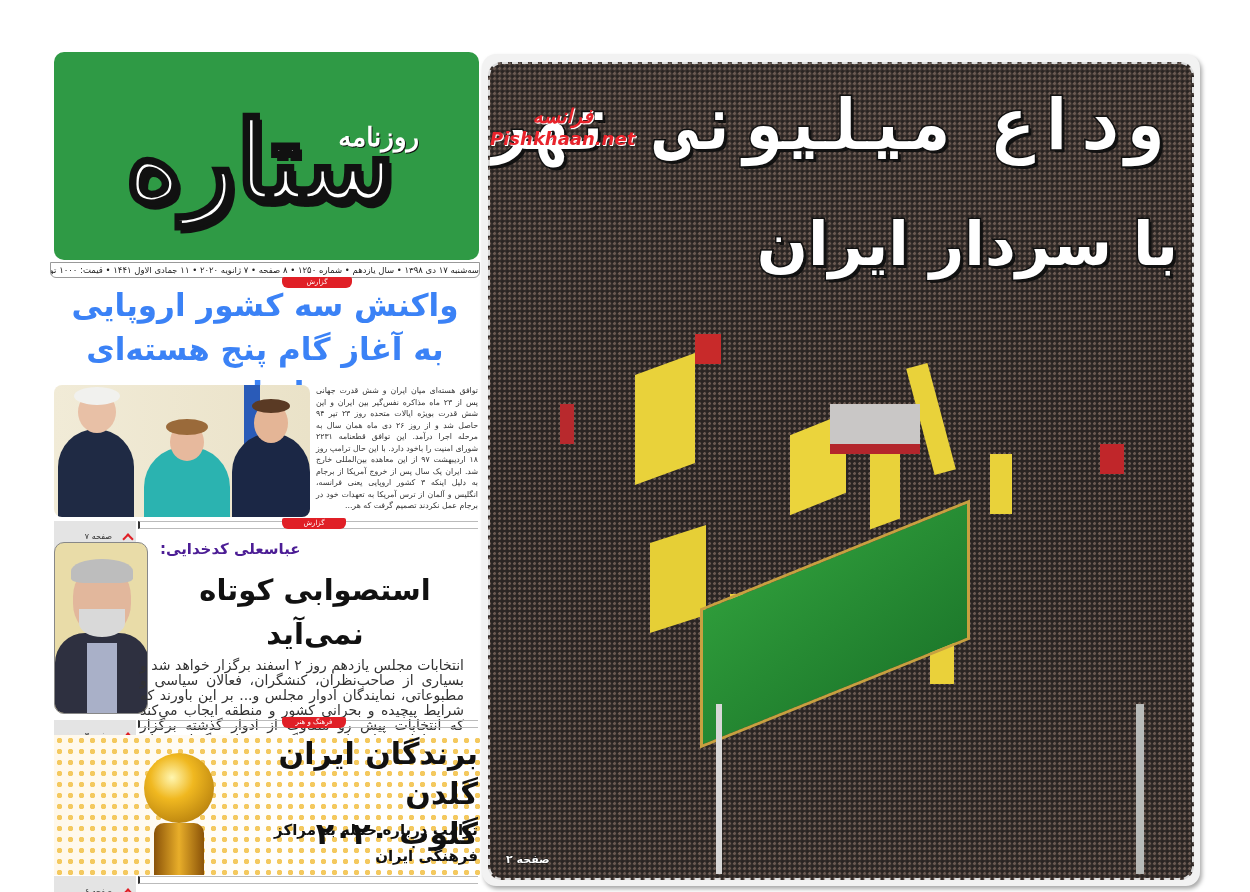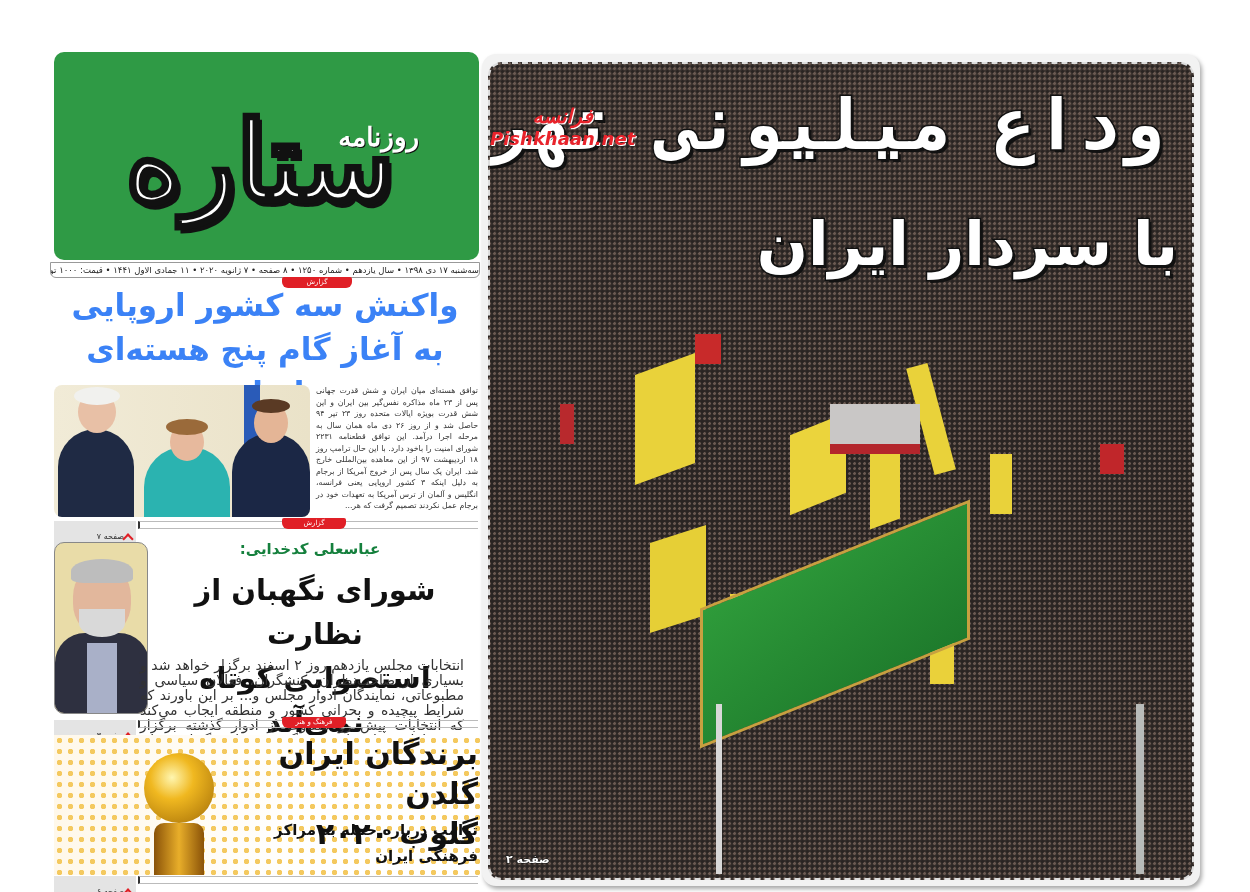--- a/index.html
+++ b/index.html
@@ -32,21 +32,21 @@
   .tag {
     position: absolute; height: 11px; background: #e01f26; color: #fff; font-size: 7px;
     line-height: 11px; text-align: center; border-radius: 2px 2px 6px 6px;
   }
   .rule {
     position: absolute; height: 8px; border-top: 1px solid #bbb; border-bottom: 1px solid #bbb;
     border-left: 2px solid #333;
   }
   .page-ref {
     position: absolute; height: 10px; background: #e4e4e4; font-size: 8px; color: #333;
-    line-height: 10px; padding: 16px 4px; display: flex; align-items: center; gap: 0;
+    line-height: 10px; padding: 16px 4px; display: flex; align-items: center; gap: 12px;
   }
   .page-ref .chev {
     width: 8px; height: 8px; border-top: 2px solid #e01f26; border-left: 2px solid #e01f26;
     transform: rotate(45deg); margin-top: 4px;
   }
 
   
   .s1-head {
     position: absolute; left: 60px; top: 283px; width: 410px; text-align: center;
     font: bold 31px "DejaVu Sans", sans-serif; color: #3b82f6; line-height: 44px;
@@ -62,22 +62,22 @@
     position: absolute; left: 316px; top: 385px; width: 162px; font-size: 7.8px;
     line-height: 11.5px; color: #333; text-align: justify;
   }
 
   
   .s2-photo {
     position: absolute; left: 54px; top: 542px; width: 94px; height: 172px;
     border-radius: 10px; overflow: hidden; background: #e9dca8; border: 1px solid #888;
   }
   .s2-kicker {
-    position: absolute; left: 160px; top: 540px; width: 300px; text-align: center;
-    font: bold 15px "DejaVu Sans", sans-serif; color: #15803d;
+    position: absolute; left: 160px; top: 540px; width: 300px; text-align: left;
+    font: bold 15px "DejaVu Sans", sans-serif; color: #4c1d95;
   }
   .s2-head {
     position: absolute; left: 150px; top: 568px; width: 330px; text-align: center;
     font: bold 29px "DejaVu Sans", sans-serif; color: #111; line-height: 44px;
   }
   .s2-body {
     position: absolute; left: 140px; top: 658px; width: 324px; font-size: 14px;
     line-height: 15px; color: #333; text-align: justify;
   }
 
@@ -172,21 +172,20 @@
 
 <div class="s2-photo">
   <div style="position:absolute;left:0;bottom:0;width:94px;height:80px;background:#2e3040;border-radius:30px 30px 0 0;"></div>
   <div style="position:absolute;left:32px;bottom:0;width:30px;height:70px;background:#a9b0c8;"></div>
   <div style="position:absolute;left:18px;top:22px;width:58px;height:70px;background:#e2b79c;border-radius:45%;"></div>
   <div style="position:absolute;left:16px;top:16px;width:62px;height:24px;background:#bdbdbd;border-radius:50% 50% 20% 20%;"></div>
   <div style="position:absolute;left:24px;top:66px;width:46px;height:28px;background:#d9d9d9;border-radius:0 0 50% 50%;"></div>
 </div>
 <div class="s2-kicker">عباسعلی کدخدایی:</div>
 <div class="s2-head">
-  <div>شورای نگهبان از نظارت</div>
   <div>استصوابی کوتاه نمی‌آید</div>
 </div>
 <div class="s2-body">انتخابات مجلس یازدهم روز ۲ اسفند برگزار خواهد شد و بسیاری از صاحب‌نظران، کنشگران، فعالان سیاسی و مطبوعاتی، نمایندگان ادوار مجلس و... بر این باورند که شرایط پیچیده و بحرانی کشور و منطقه ایجاب می‌کند که انتخابات پیش رو متفاوت از ادوار گذشته برگزار شود. اما سخنان تازه سخنگوی شورای نگهبان نشان می‌دهد که در قرار است بر همان پاشنه‌ای بچرخد که پیش‌ازاین ...</div>
 
 <div class="rule" style="left:138px; top:720px; width:340px;"></div>
 <div class="tag" style="left:282px; top:717px; width:64px;">فرهنگ و هنر</div>
 <div class="page-ref" style="left:54px; top:720px; width:82px;">
   <span class="chev"></span>
   <span>صفحه ۳</span>
 </div>

